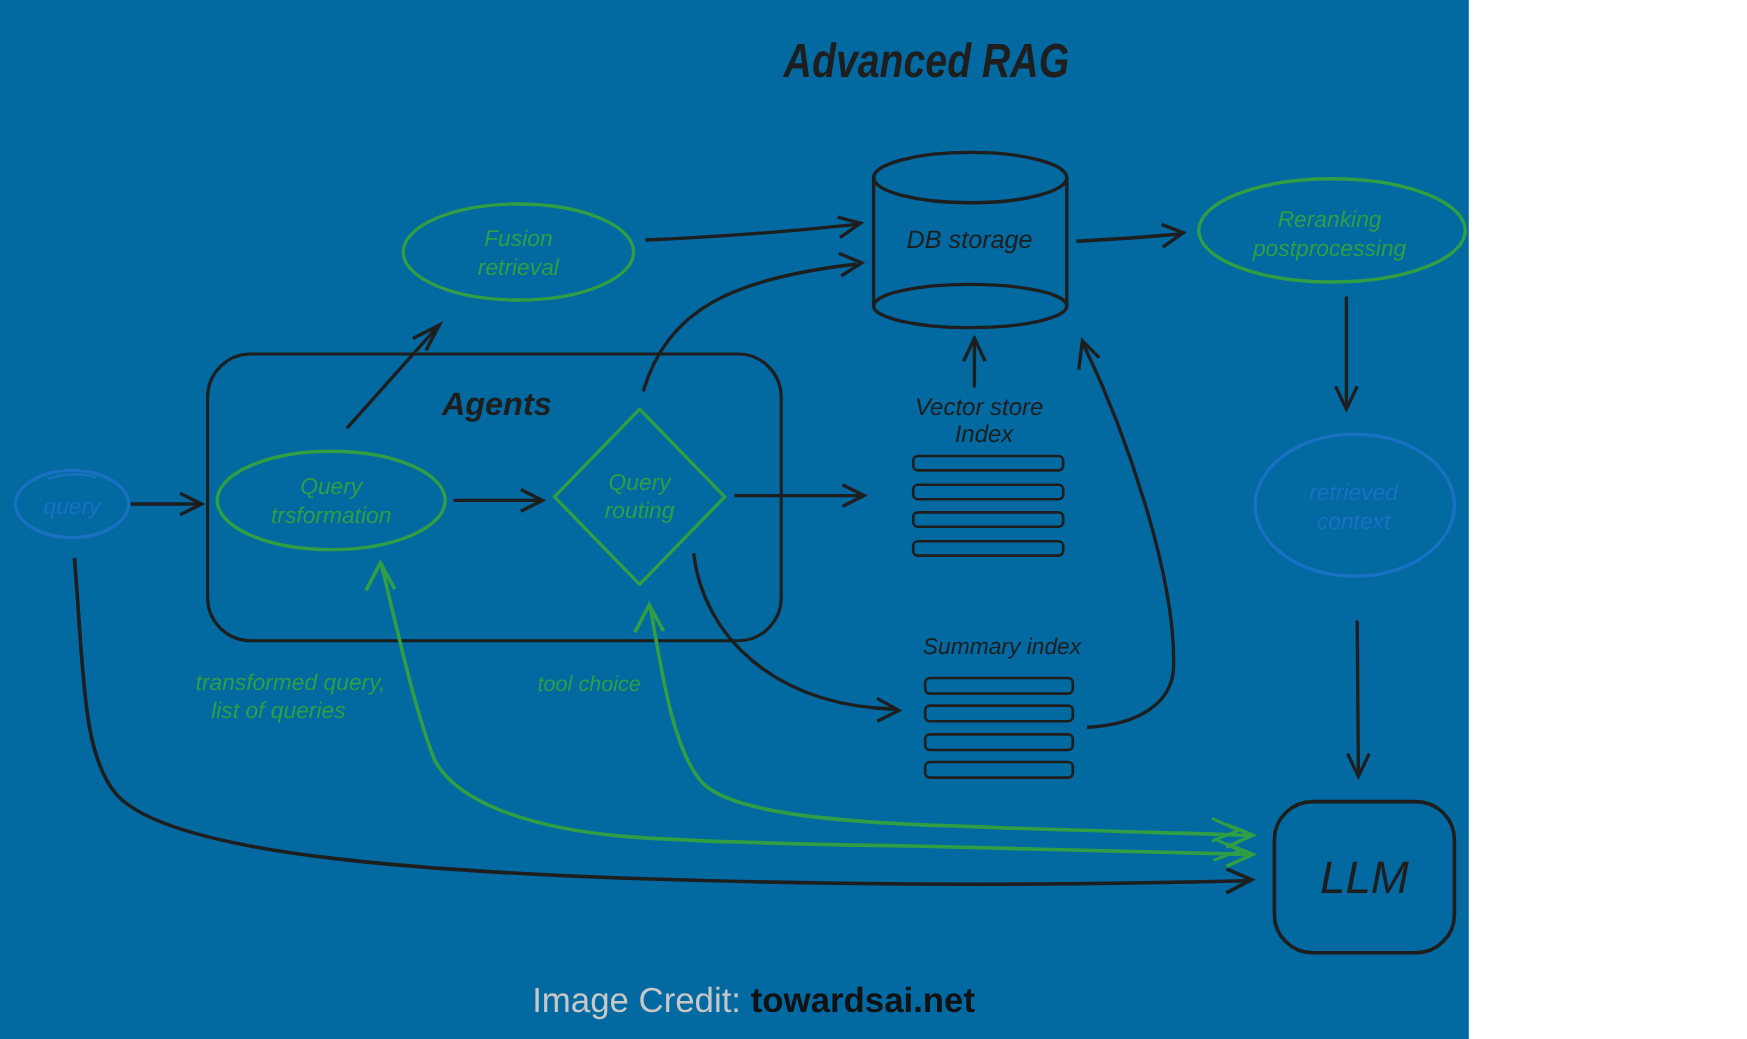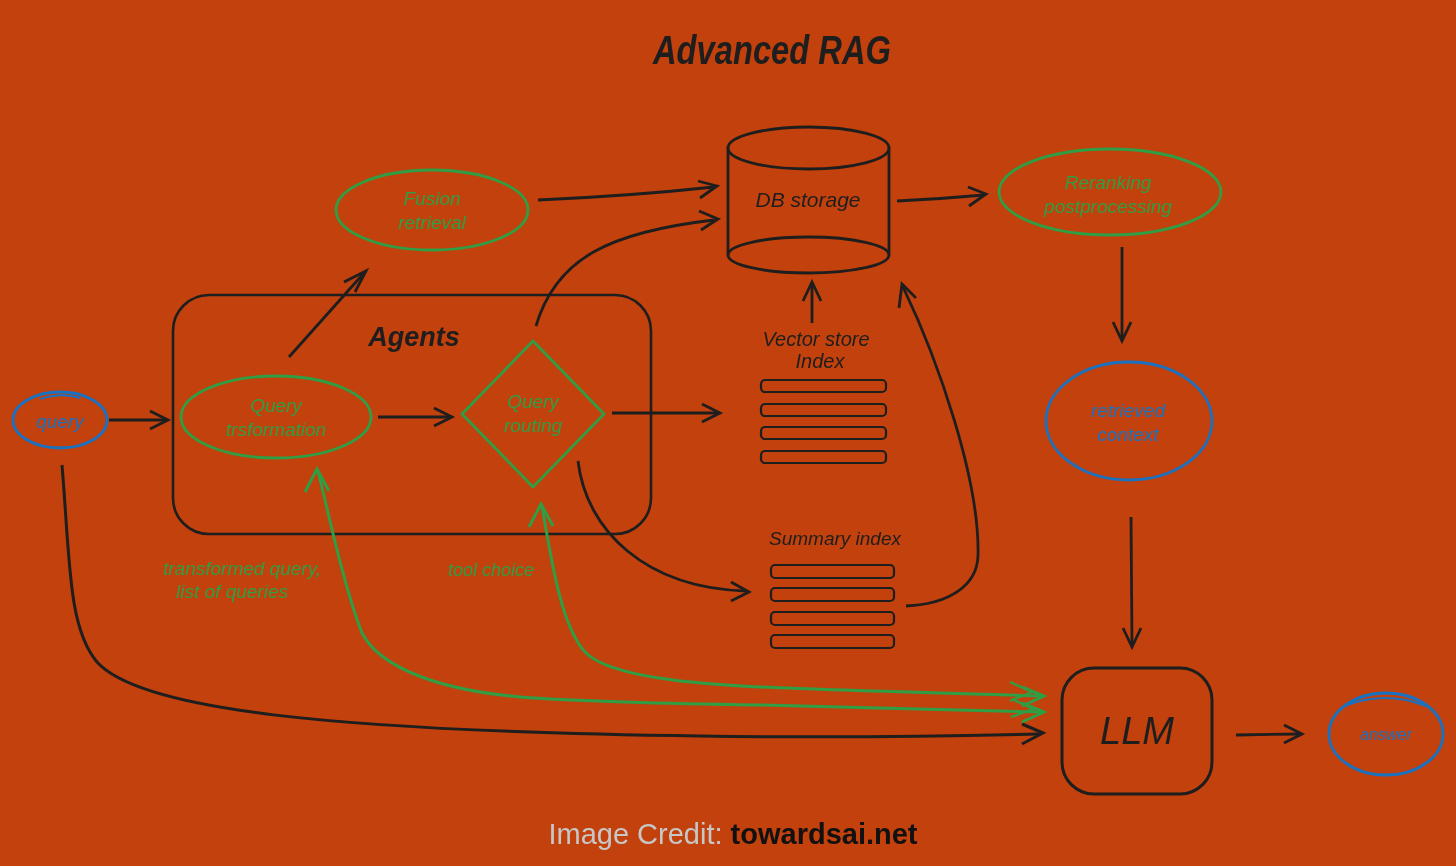--- a/index.html
+++ b/index.html
@@ -1,16 +1,16 @@
 <!DOCTYPE html>
 <html><head>
 <meta charset="utf-8">
 <style>
   html,body{margin:0;padding:0;background:#ffffff;}
-  .wrap{position:relative;width:1456px;height:866px;background:#c2410c;overflow:hidden;}
+  .wrap{position:relative;width:1224px;height:866px;background:#0369a1;overflow:hidden;}
   svg{position:absolute;left:0;top:0;}
   text{font-family:"Liberation Sans", sans-serif;}
 </style>
 </head>
 <body>
 <div class="wrap">
 <svg width="1456" height="866" viewBox="0 0 1456 866" fill="none">
 
 <text x="772" y="64" text-anchor="middle" font-size="40" font-weight="bold" font-style="italic" textLength="238" lengthAdjust="spacingAndGlyphs" fill="#1e1e1e">Advanced RAG</text>
 
@@ -117,16 +117,16 @@
 <path d="M1022 703 L1044 712 L1022 722" stroke="#2f9e44" stroke-width="3"></path>
 <path d="M1012 699 L1033 709 L1011 717" stroke="#2f9e44" stroke-width="2.4"></path>
 
 <path d="M542 506 C552 565 562 628 586 653 C612 678 700 684 760 687 C850 691 980 694 1040 696" stroke="#2f9e44" stroke-width="3"></path>
 <path d="M529 527 L541 504 L553 526" stroke="#2f9e44" stroke-width="3"></path>
 <path d="M1022 687 L1044 696 L1022 706" stroke="#2f9e44" stroke-width="3"></path>
 <path d="M1010 682 L1032 692 L1010 701" stroke="#2f9e44" stroke-width="2.4"></path>
 
 </svg>
 
-<div style="position:absolute;left:5px;top:818px;width:100%;text-align:center;font-family:'Liberation Sans',sans-serif;font-size:29px;">
+<div style="position:absolute;left:16px;top:818px;width:100%;text-align:center;font-family:'Liberation Sans',sans-serif;font-size:29px;">
 <span style="color:#c7c7c7;">Image Credit: </span><span style="color:#111;font-weight:bold;">towardsai.net</span>
 </div>
 </div>
 
 </body></html>

